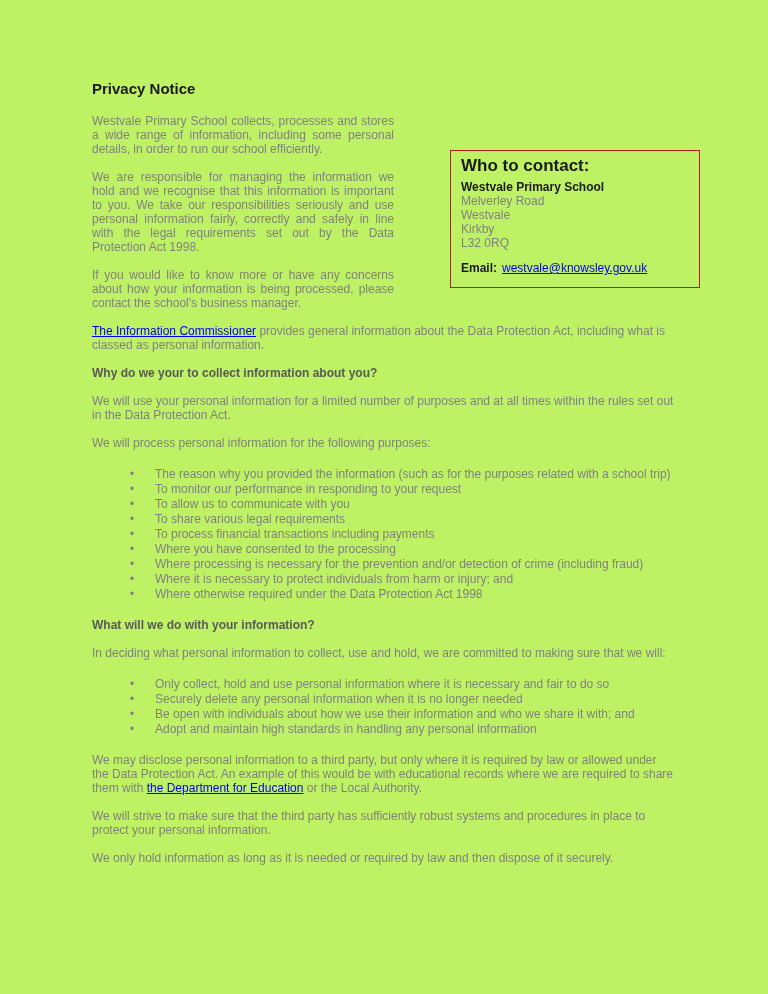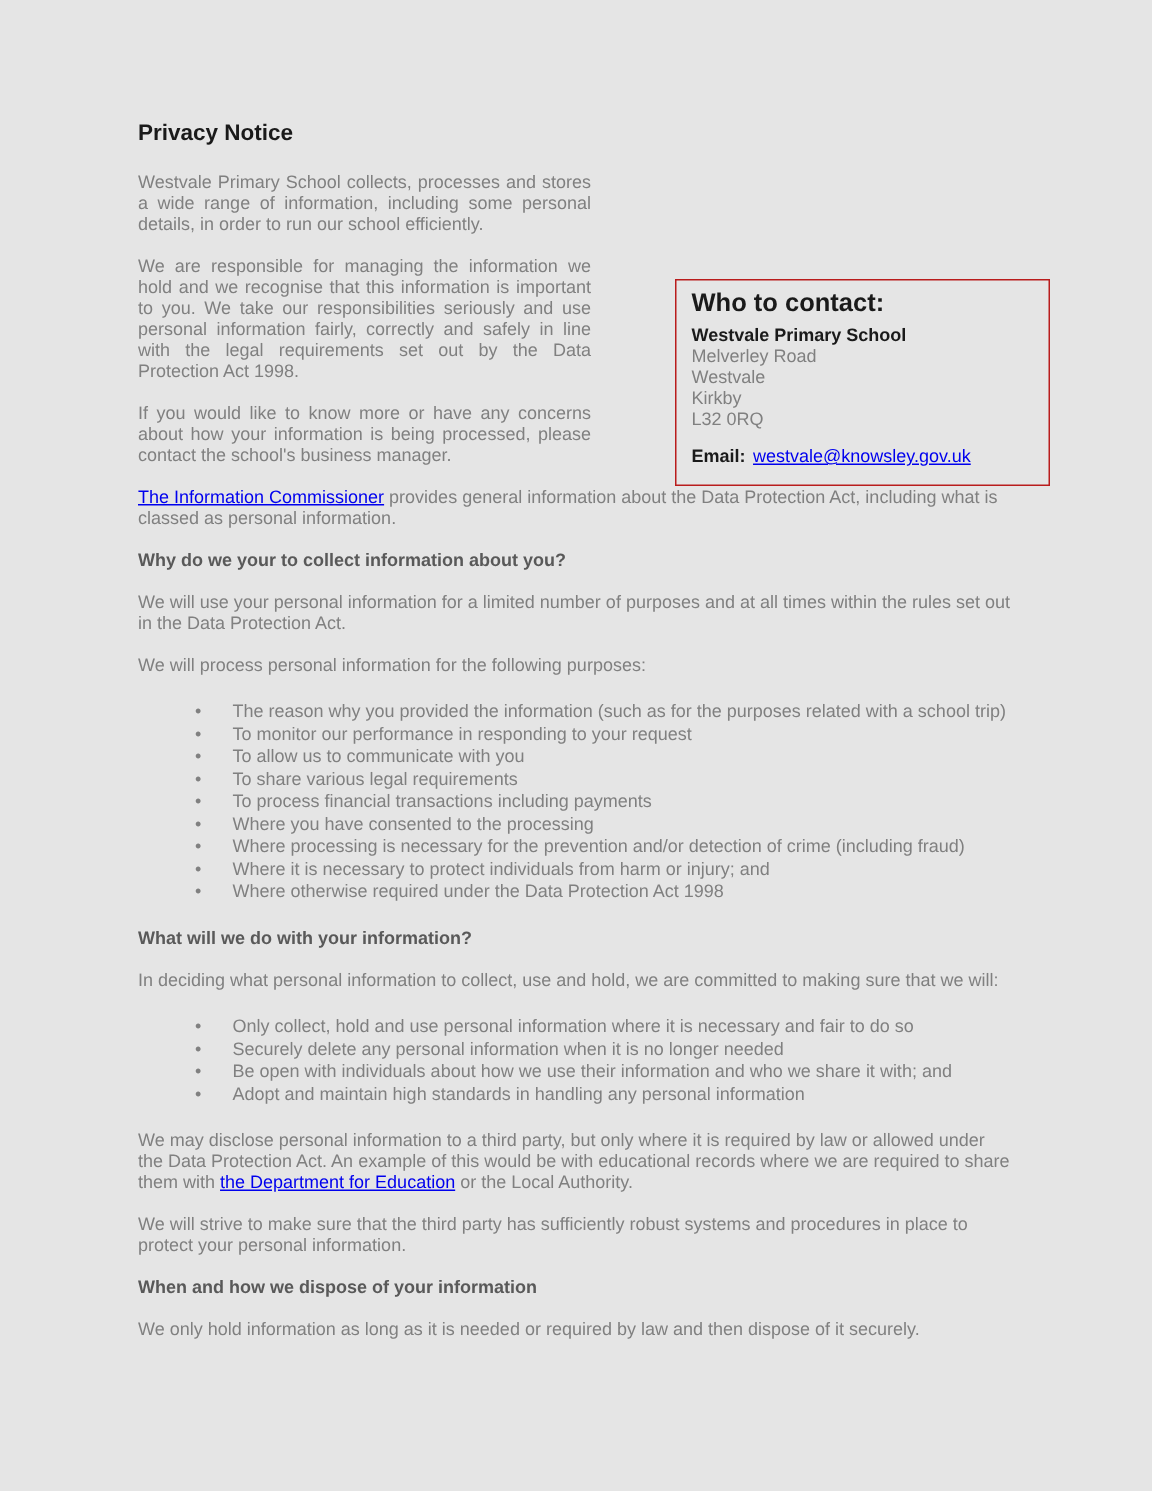--- a/index.html
+++ b/index.html
@@ -4,21 +4,21 @@
 <style>
   html, body {
     margin: 0;
     padding: 0;
     background: #ffffff;
   }
   .page {
     position: relative;
     width: 768px;
     height: 994px;
-    background: #e5e5e5;
+    background: #bef264;
     font-family: "Liberation Sans", "DejaVu Sans", sans-serif;
     font-size: 12px;
     line-height: 14px;
     color: var(--color-body, #808080);
     overflow: hidden;
   }
   .content {
     position: absolute;
     left: 92px;
     top: 80px;
@@ -26,21 +26,21 @@
   }
   .doc-title {
     font-size: 15px;
     line-height: 18px;
     font-weight: bold;
     color: var(--color-title, #1a1a1a);
     margin: 0 0 16px 0;
   }
   .two-col {
     display: flex;
-    align-items: flex-end;
+    align-items: center;
     width: 608px;
     gap: 43px;
   }
   .left-col {
     width: 345px;
     margin-right: 13px;
     text-align: justify;
   }
   p { margin: 0 0 14px 0; }
   .contact-box {
@@ -151,18 +151,17 @@
       <li>Only collect, hold and use personal information where it is necessary and fair to do so</li>
       <li>Securely delete any personal information when it is no longer needed</li>
       <li>Be open with individuals about how we use their information and who we share it with; and</li>
       <li>Adopt and maintain high standards in handling any personal information</li>
     </ul>
 
     <p><span>We may disclose personal information to a third party, but only where it is required by law or allowed under the Data Protection Act. An example of this would be with educational records where we are required to share them with </span><a class="link" href="#">the Department for Education</a><span> or the Local Authority.</span></p>
 
     <p>We will strive to make sure that the third party has sufficiently robust systems and procedures in place to protect your personal information.</p>
 
-    <h3 class="section-heading">When and how we dispose of your information</h3>
 
     <p>We only hold information as long as it is needed or required by law and then dispose of it securely.</p>
 
   </div>
 </div>
 
 </body></html>

